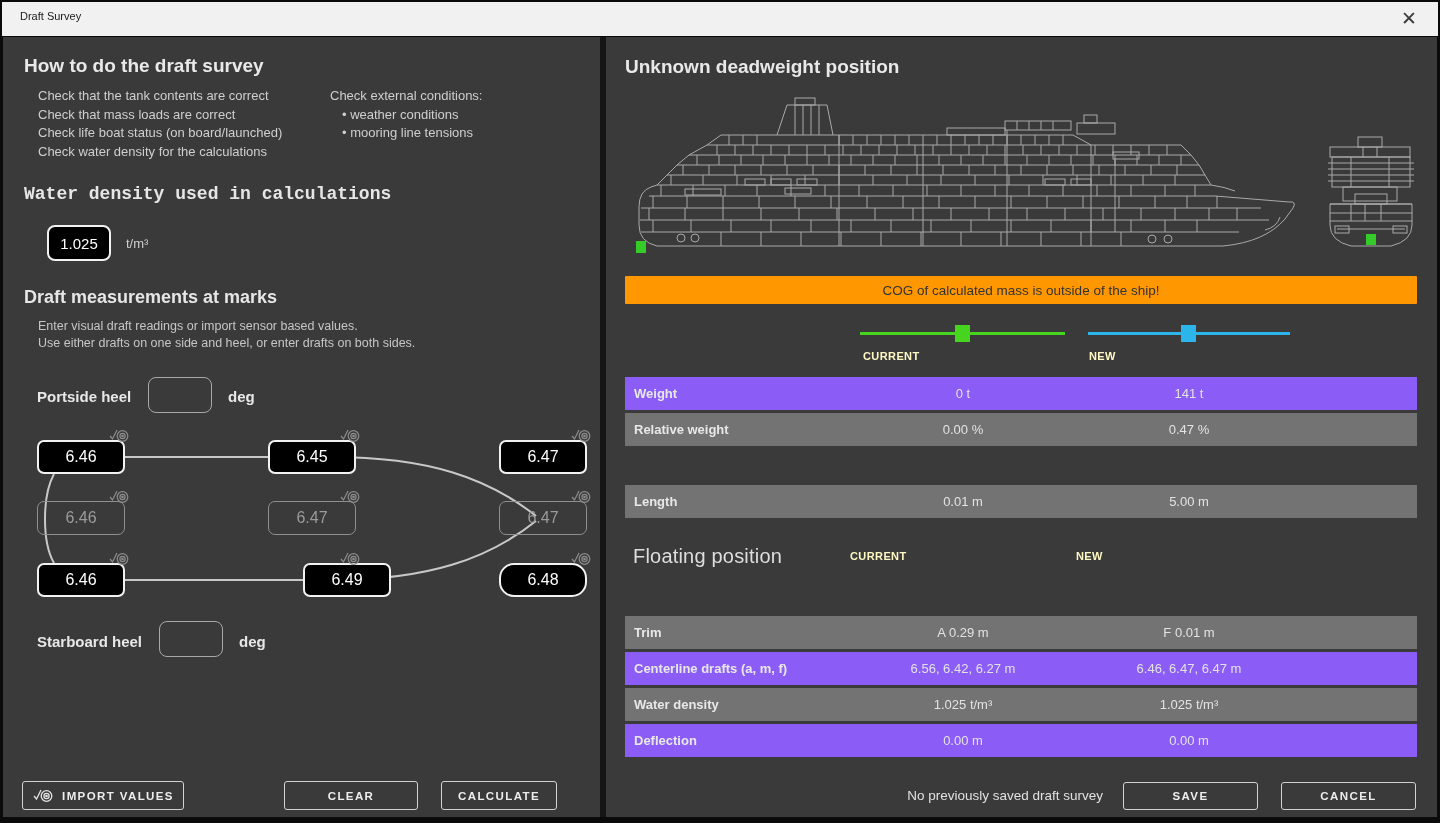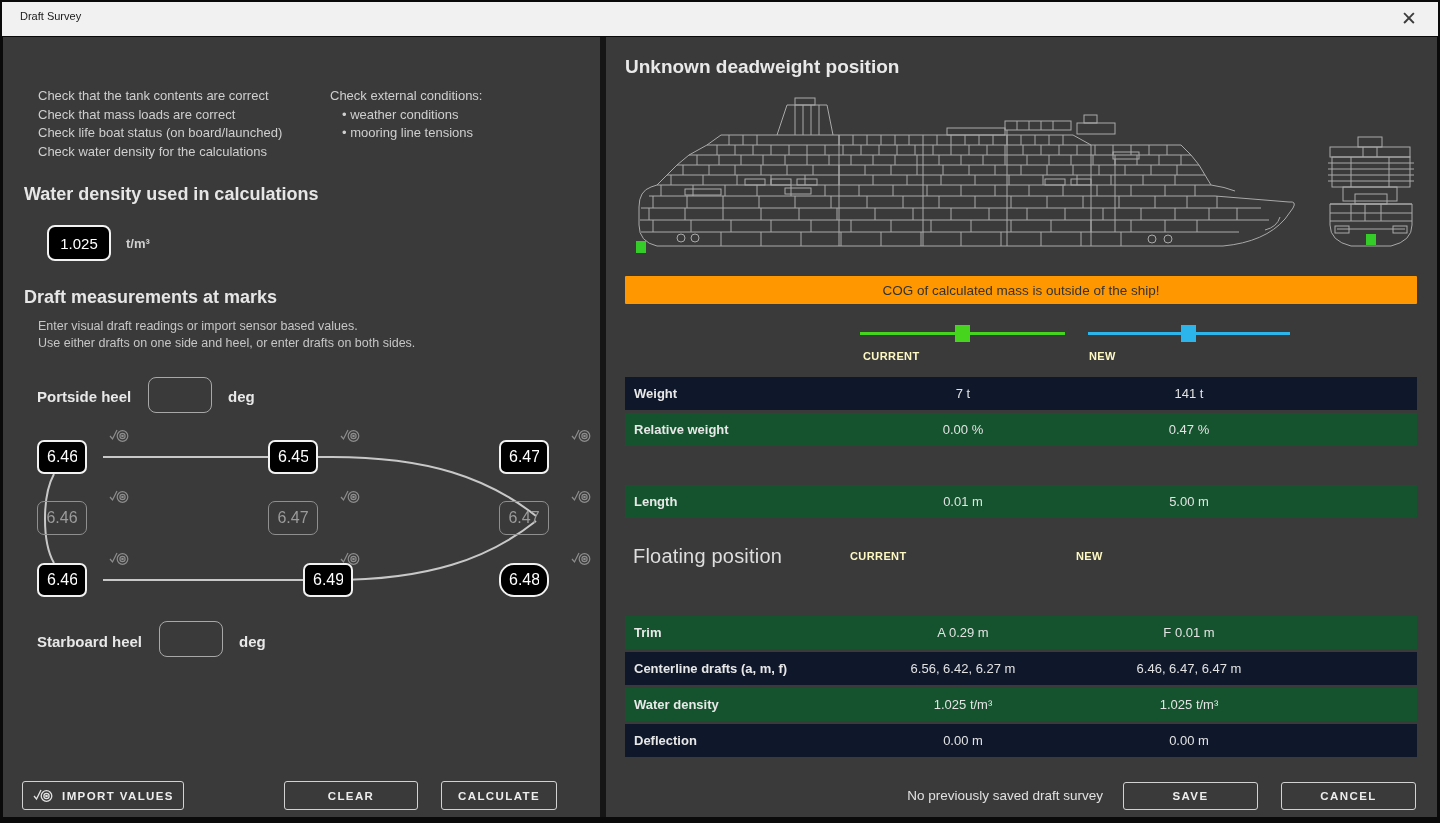--- a/index.html
+++ b/index.html
@@ -12,28 +12,28 @@
   .divider{position:absolute;left:600px;top:37px;width:6px;bottom:6px;background:#151515;}
   .abs{position:absolute;}
   .h1{font-size:19px;font-weight:700;color:#e9e9e9;}
   .h2{font-size:18px;font-weight:700;color:#e6e6e6;}
   .body-txt{font-size:13px;color:#cfcfcf;line-height:18.5px;}
   .sub-txt{font-size:12.5px;color:#c6c6c6;line-height:17px;}
   .lbl{font-size:15px;font-weight:700;color:#e8e8e8;}
   .unit{font-size:13px;color:#cfcfcf;}
   input.density{width:64px;height:36px;background:#000;border:2px solid #f2f2f2;border-radius:8px;color:#fff;font-size:15px;text-align:center;padding:0;}
   input.heel{width:64px;height:36px;background:transparent;border:1.5px solid #a8a8a8;border-radius:8px;color:#fff;font-size:15px;text-align:center;padding:0;}
-  input.draft{width:50px;height:34px;background:#000;border:2px solid #f2f2f2;border-radius:7px;color:#fff;font-size:16px;text-align:center;padding:8px;position:absolute;}
+  input.draft{width:88px;height:34px;background:#000;border:2px solid #f2f2f2;border-radius:7px;color:#fff;font-size:16px;text-align:center;padding:8px;position:absolute;}
   input.draft.dim{background:transparent;border:1px solid #8f8f8f;color:#9b9b9b;}
   .sicon{position:absolute;width:20px;height:16px;}
   .btn{position:absolute;height:29px;background:transparent;border:1px solid #d2d2d2;border-radius:3px;color:#ededed;font-size:11.5px;font-weight:700;letter-spacing:1.4px;display:flex;align-items:center;justify-content:center;gap:8px;cursor:default;}
   .banner{background:#ff9800;color:#333;font-size:13.5px;display:flex;align-items:center;justify-content:center;border-radius:1px;}
   .trow{position:absolute;left:625px;width:792px;height:33px;display:grid;grid-template-columns:225px 226px 226px 1fr;align-items:center;}
-  .trow.dark{background:#0f172a;}
-  .trow.light{background:#14532d;}
+  .trow.dark{background:#8b5cf6;}
+  .trow.light{background:#737373;}
   .trow .tl{padding-left:9px;font-size:13px;font-weight:700;color:#e8e8e8;}
   .trow .tv{text-align:center;font-size:13px;color:#e3e3e3;}
   .colhead{font-size:11px;font-weight:700;letter-spacing:.4px;color:#fef9c3;text-align:left;}
   .legend-track{position:absolute;height:3px;top:14px;}
   .legend-marker{position:absolute;width:15px;height:17px;top:7px;}
   .fp-head{position:absolute;left:625px;top:542px;width:792px;height:28px;display:grid;grid-template-columns:225px 226px 226px 1fr;align-items:center;}
   .fp-title{font-size:20px;font-weight:400;color:#dedede;padding-left:8px;letter-spacing:.2px;}
   .status-txt{font-size:13.5px;color:#e0e0e0;text-align:right;line-height:28px;}
   svg{display:block;}
 </style>
@@ -41,37 +41,38 @@
 <body>
 
 <div class="window">
   <div class="titlebar">
     <div class="ttl">Draft Survey</div>
     <div class="closebtn">✕</div>
   </div>
   <div class="content"></div>
   <div class="divider"></div>
 
+  <div class="abs h1" style="left:24px;top:55px;">How to do the draft survey</div>
 
   <div class="abs body-txt" style="left:38px;top:87px;">
     <div>Check that the tank contents are correct</div>
     <div>Check that mass loads are correct</div>
     <div>Check life boat status (on board/launched)</div>
     <div>Check water density for the calculations</div>
   </div>
 
   <div class="abs body-txt" style="left:330px;top:87px;">
     <div>Check external conditions:</div>
     <div style="padding-left:12px;">• weather conditions</div>
     <div style="padding-left:12px;">• mooring line tensions</div>
   </div>
 
-  <div class="abs h2" style="left:24px;top:184px;">Water density used in calculations</div>
+  <div class="abs h2" style="left:24px;top:184px;font-family:Liberation Mono, monospace;">Water density used in calculations</div>
   <input class="abs density" style="left: 47px; top: 225px;" value="1.025">
-  <div class="abs unit" style="left:126px;top:236px;font-weight:bold;">t/m³</div>
+  <div class="abs unit" style="left:126px;top:236px;">t/m³</div>
 
   <div class="abs h2" style="left:24px;top:287px;">Draft measurements at marks</div>
   <div class="abs sub-txt" style="left:38px;top:318px;">
     <div>Enter visual draft readings or import sensor based values.</div>
     <div>Use either drafts on one side and heel, or enter drafts on both sides.</div>
   </div>
 
   <div class="abs lbl" style="left:37px;top:388px;">Portside heel</div>
   <input class="abs heel" style="left: 148px; top: 377px;" value="">
   <div class="abs lbl" style="left:228px;top:388px;">deg</div>
@@ -285,21 +286,21 @@
     <div class="legend-track" style="left:235px;width:205px;background:#46d41e;"></div>
     <div class="legend-marker" style="left:330px;background:#46d41e;"></div>
     <div class="legend-track" style="left:463px;width:202px;background:#2bb5ea;"></div>
     <div class="legend-marker" style="left:556px;background:#2bb5ea;"></div>
     <div class="abs colhead" style="left:238px;top:32px;width:200px;">CURRENT</div>
     <div class="abs colhead" style="left:464px;top:32px;width:200px;">NEW</div>
   </div>
 
   <div class="trow dark" style="top:377px;">
     <div class="tl">Weight</div>
-    <div class="tv">7 t</div>
+    <div class="tv">0 t</div>
     <div class="tv">141 t</div>
   </div>
   <div class="trow light" style="top:413px;">
     <div class="tl">Relative weight</div>
     <div class="tv">0.00 %</div>
     <div class="tv">0.47 %</div>
   </div>
   <div class="trow light" style="top:485px;">
     <div class="tl">Length</div>
     <div class="tv">0.01 m</div>

